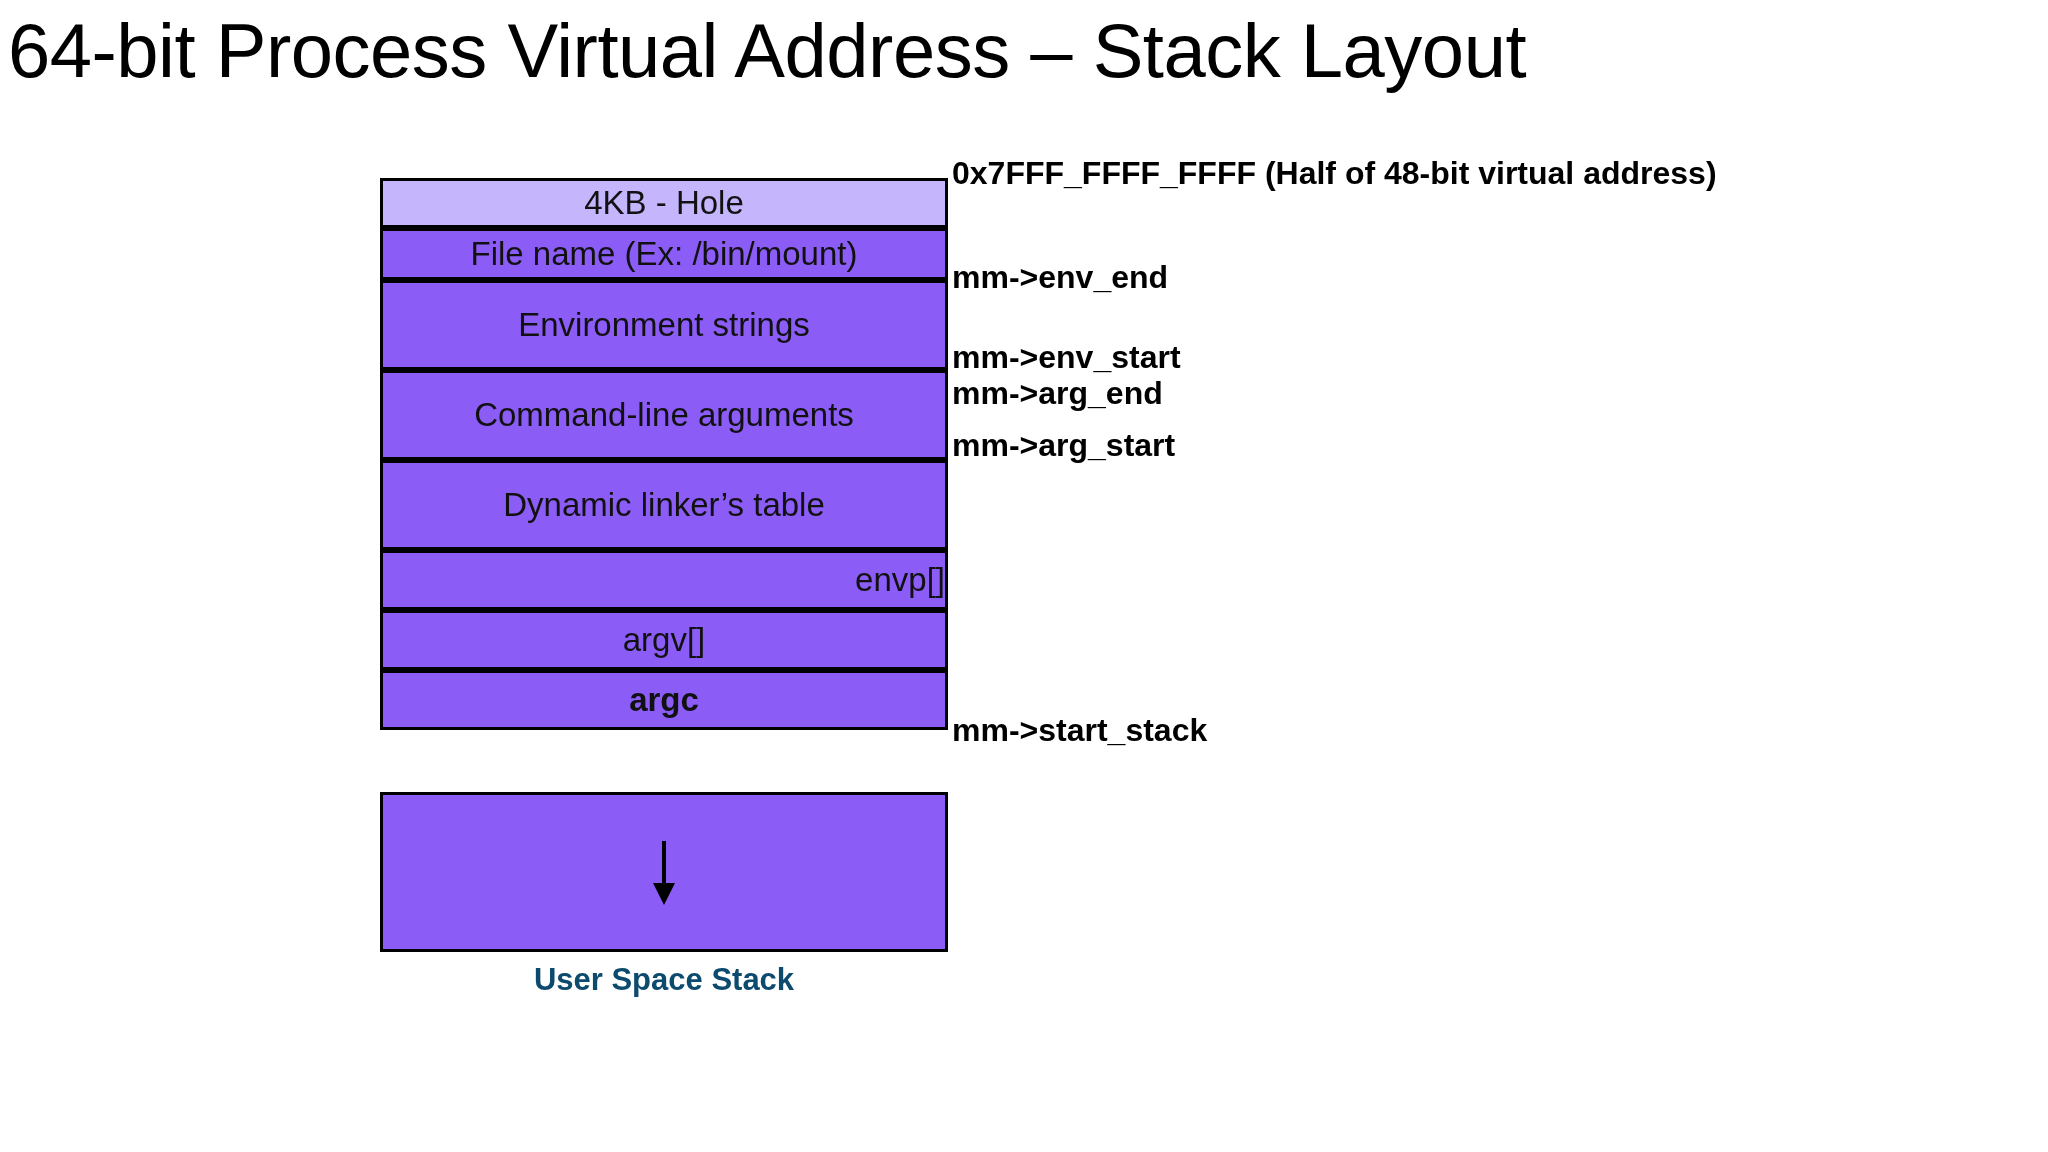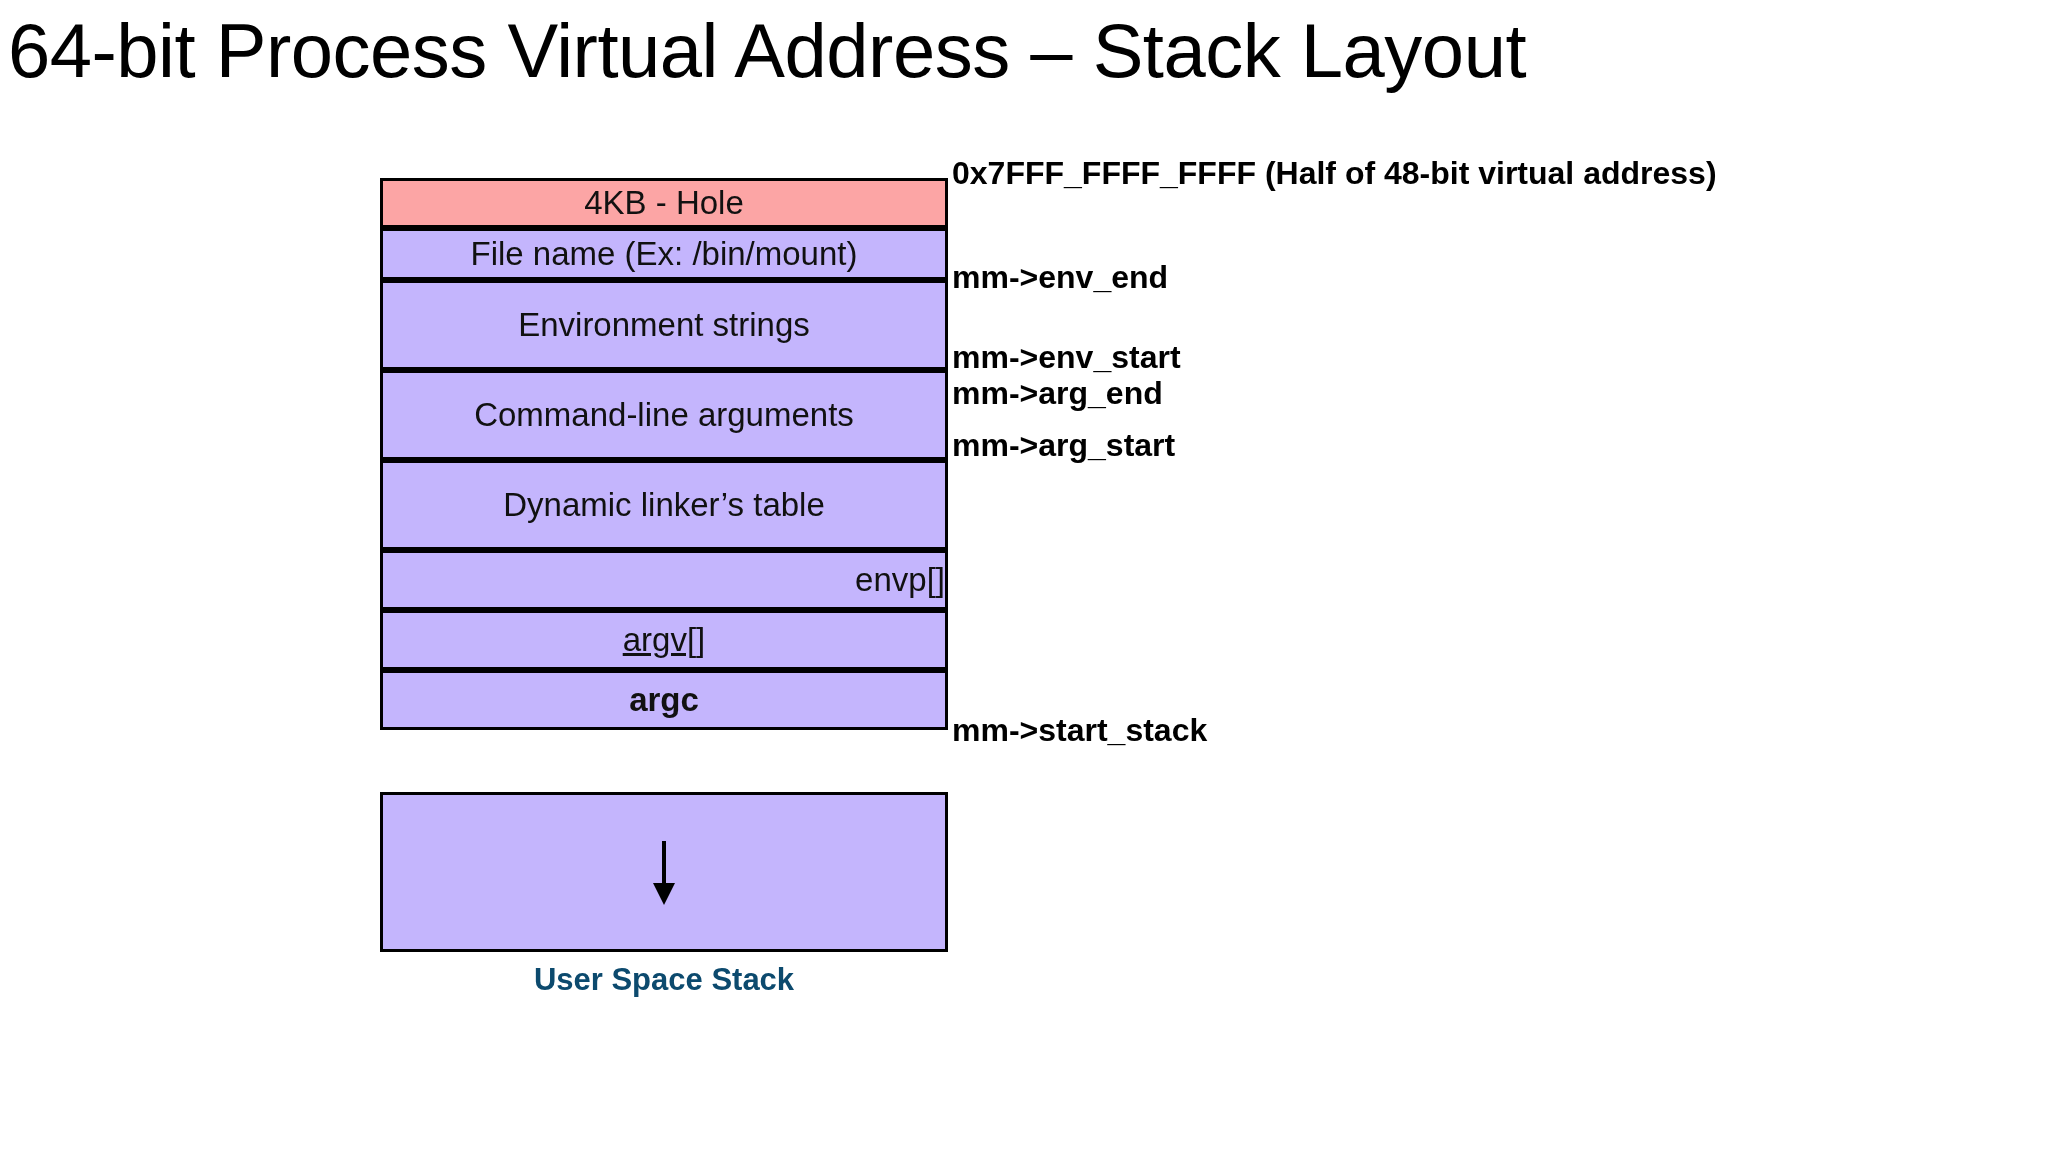--- a/index.html
+++ b/index.html
@@ -40,31 +40,31 @@
     width: 568px;
     height: 774px;
   }
 
   .stack-box {
     position: absolute;
     left: 0;
     width: 568px;
     box-sizing: border-box;
     border: 3px solid #000000;
-    background: #c4b5fd;
+    background: #8b5cf6;
     display: flex;
     align-items: center;
     justify-content: center;
     font-size: 33px;
     font-weight: 400;
     color: #111111;
     white-space: nowrap;
   }
   .stack-box.hole {
-    background: #fca5a5;
+    background: #c4b5fd;
   }
   .stack-box.empty {
     justify-content: center;
   }
 
   
   #growth-arrow {
     position: relative;
     width: 30px;
     height: 62px;
@@ -129,21 +129,21 @@
     </div>
     <div class="stack-box" style="top: 192px; height: 90px;">
       <span>Command-line arguments</span>
     </div>
     <div class="stack-box" style="top: 282px; height: 90px;">
       <span>Dynamic linker’s table</span>
     </div>
     <div class="stack-box" style="top: 372px; height: 60px; justify-content: flex-end;">
       <span>envp[]</span>
     </div>
-    <div class="stack-box" style="top: 432px; height: 60px; text-decoration: underline;">
+    <div class="stack-box" style="top: 432px; height: 60px;">
       <span>argv[]</span>
     </div>
     <div class="stack-box" style="top: 492px; height: 60px; font-weight: bold;">
       <span>argc</span>
     </div>
     <div class="stack-box empty" style="top: 614px; height: 160px;">
       <div id="growth-arrow">
         <div class="shaft"></div>
         <div class="head"></div>
       </div>

